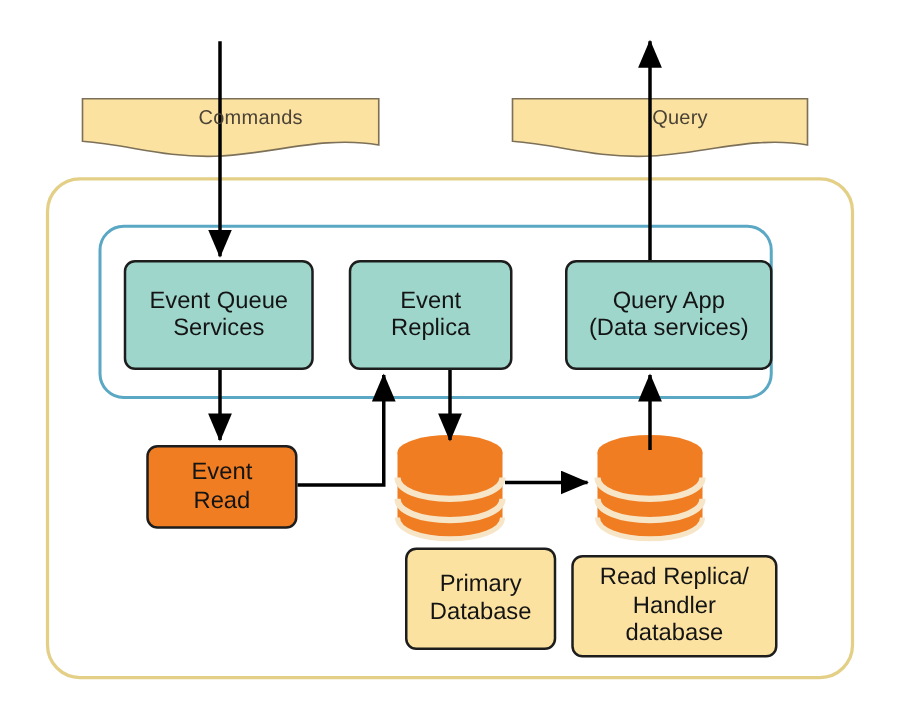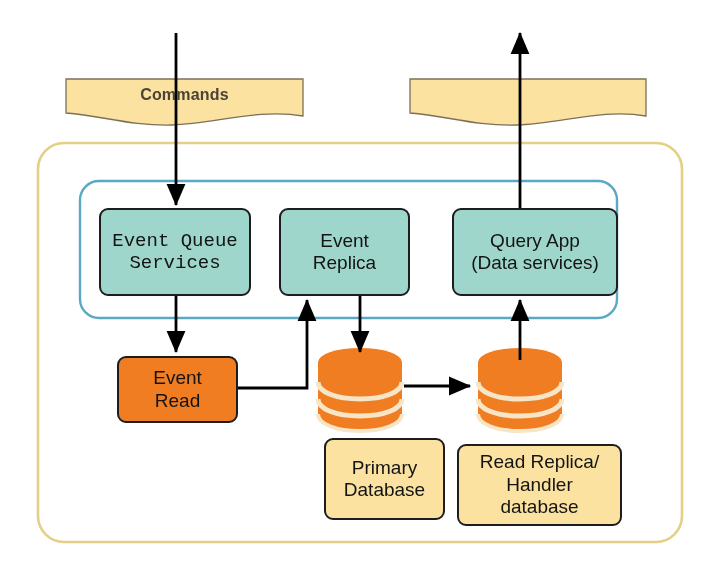--- a/index.html
+++ b/index.html
@@ -52,24 +52,25 @@
     border: 2.4px solid #1d1d1d;
     border-radius: 9px;
     font-size: 19px;
   }
   .banner-label {
     position: absolute;
     display: flex;
     align-items: center;
     justify-content: center;
     font-size: 16px;
-    font-weight: bold;
+    font-weight: normal;
     color: #4a4336;
     letter-spacing: 0.2px;
     pointer-events: none;
+    margin-left: 16px;
   }
 </style>
 </head>
 <body>
 
 <div id="diagram">
 
   <svg class="svg-layer" viewBox="0 0 720 580">
     <defs>
       <marker id="arrowhead" markerWidth="9" markerHeight="9" refX="7.6" refY="3.4" orient="auto" markerUnits="strokeWidth">
@@ -111,22 +112,23 @@
 
     <line x1="404" y1="386" x2="470" y2="386" stroke="#000000" stroke-width="2.8" marker-end="url(#arrowhead)"></line>
 
     <line x1="520" y1="360" x2="520" y2="300" stroke="#000000" stroke-width="2.8" marker-end="url(#arrowhead)"></line>
 
     <line x1="520" y1="208" x2="520" y2="33" stroke="#000000" stroke-width="2.8" marker-end="url(#arrowhead)"></line>
   </svg>
 
   <div class="banner-label" style="left:66px; top:79px; width:237px; height:32px;">Commands</div>
 
+  <div class="banner-label" style="left:410px; top:79px; width:236px; height:32px;">Query</div>
 
-  <div class="node teal-box" style="left:99px; top:208px; width:152px; height:88px;font-family:Liberation Mono, monospace;">
+  <div class="node teal-box" style="left:99px; top:208px; width:152px; height:88px;">
     <span>
       <span>Event Queue</span><br>
       <span>Services</span>
     </span>
   </div>
 
   <div class="node teal-box" style="left:279px; top:208px; width:131px; height:88px;">
     <span>
       <span>Event</span><br>
       <span>Replica</span>

